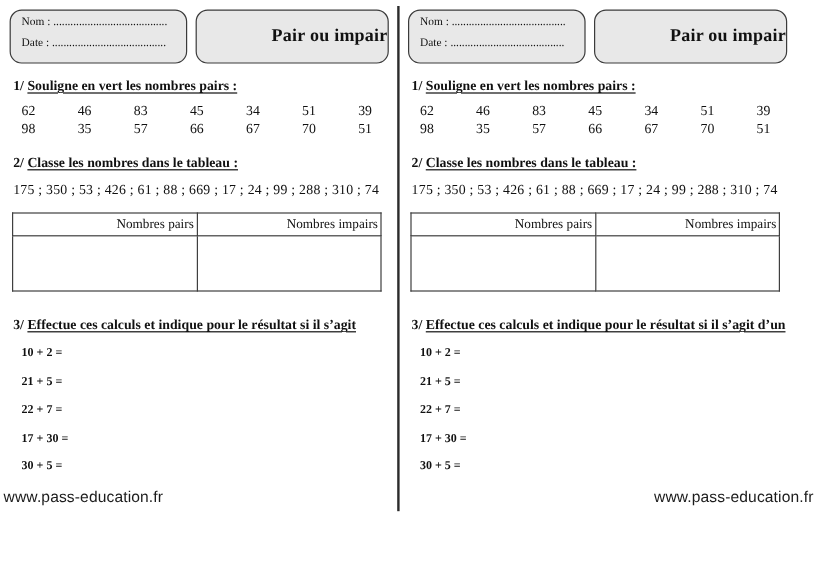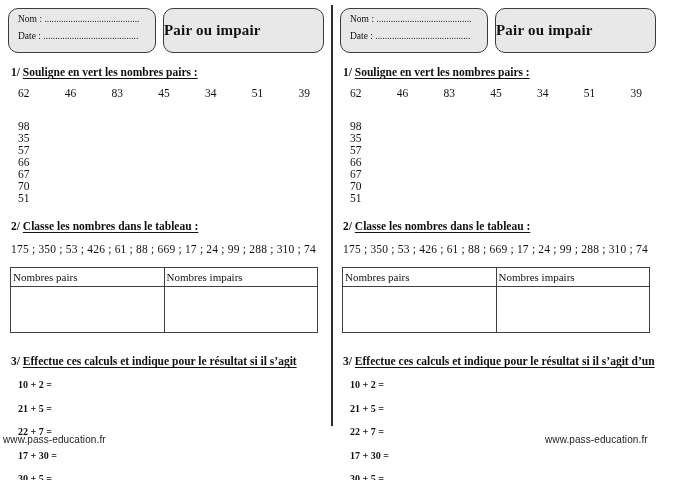--- a/index.html
+++ b/index.html
@@ -18,51 +18,51 @@
   .id-box {
     width: 148px; height: 45px; background: #e8e8e8;
     border: 1.6px solid #3b3b3b; border-radius: 10px;
     padding: 5px 9px; overflow: hidden;
   }
   .id-line { font-size: 9.5px; white-space: nowrap; overflow: hidden; }
   .id-line + .id-line { margin-top: 7px; }
   .title-box {
     flex: 1; height: 45px; background: #e8e8e8;
     border: 1.6px solid #3b3b3b; border-radius: 10px;
-    display: flex; align-items: center; justify-content: flex-start;
+    display: flex; align-items: center; justify-content: flex-end;
   }
   .title-text { font-weight: bold; font-size: 15px; letter-spacing: .2px; }
 
   .ex-heading { margin: 13px 0 0 3px; font-size: 11.5px; font-weight: bold; }
   .ex-heading .u, .h3 .u {
     text-decoration: underline; text-underline-offset: 2px; text-decoration-thickness: 1px;
   }
 
   .numrow { display: flex; justify-content: space-between; width: 292px; margin-left: 10px; font-size: 11.5px; }
   .numrow-1 { margin-top: 9px; gap: 18px; }
-  .numrow-2 { margin-top: 21px; flex-direction: column; }
+  .numrow-2 { margin-top: 3px; }
 
   .heading-2 { margin-top: 16px; }
 
   .numbers-list { margin: 11px 0 0 3px; font-size: 11.5px; letter-spacing: .2px; }
 
   table.sort-table { margin-top: 12px; width: 308px; margin-left: 2px; border-collapse: collapse; }
   table.sort-table td { border: 1px solid #3f3f3f; }
-  table.sort-table .th-cell { height: 19px; text-align: left; font-size: 11px; padding: 1px 2px; }
+  table.sort-table .th-cell { height: 19px; text-align: right; font-size: 11px; padding: 1px 2px; }
   table.sort-table .body-cell { height: 46px; }
 
   .h3 { margin: 21px 0 0 3px; font-size: 11.5px; font-weight: bold; line-height: 15px; }
 
   .calc { margin: 12.5px 0 0 10px; font-size: 10px; font-weight: bold; }
   .calc-first { margin-top: 10px; }
 
   .footer {
-    position: absolute; top: 434px;
+    position: absolute; top: 406px;
     font-family: "Liberation Sans", "DejaVu Sans", sans-serif;
-    font-size: 10px; color: #1c1c1c; letter-spacing: .1px;
+    font-size: 13px; color: #1c1c1c; letter-spacing: .1px;
   }
   .footer-left  { left: 3px; }
   .footer-right { left: 545px; }
 </style>
 </head>
 <body>
 
 <div class="page">
 
   <div class="divider"></div>

